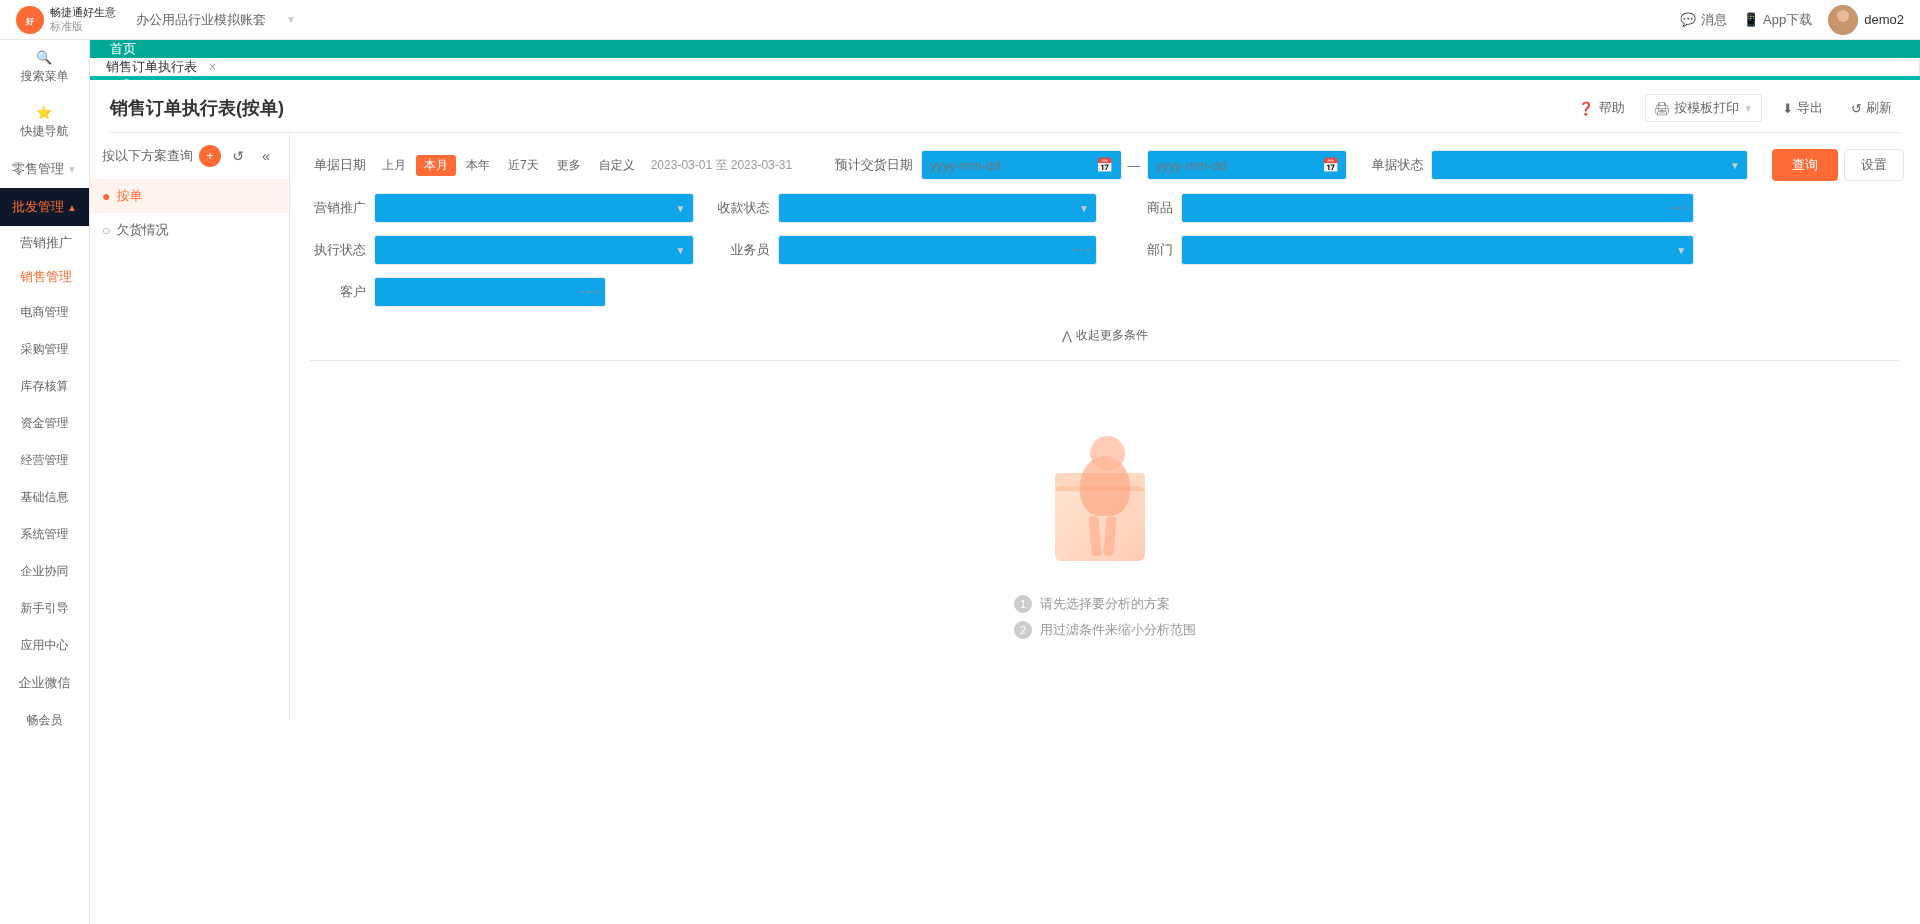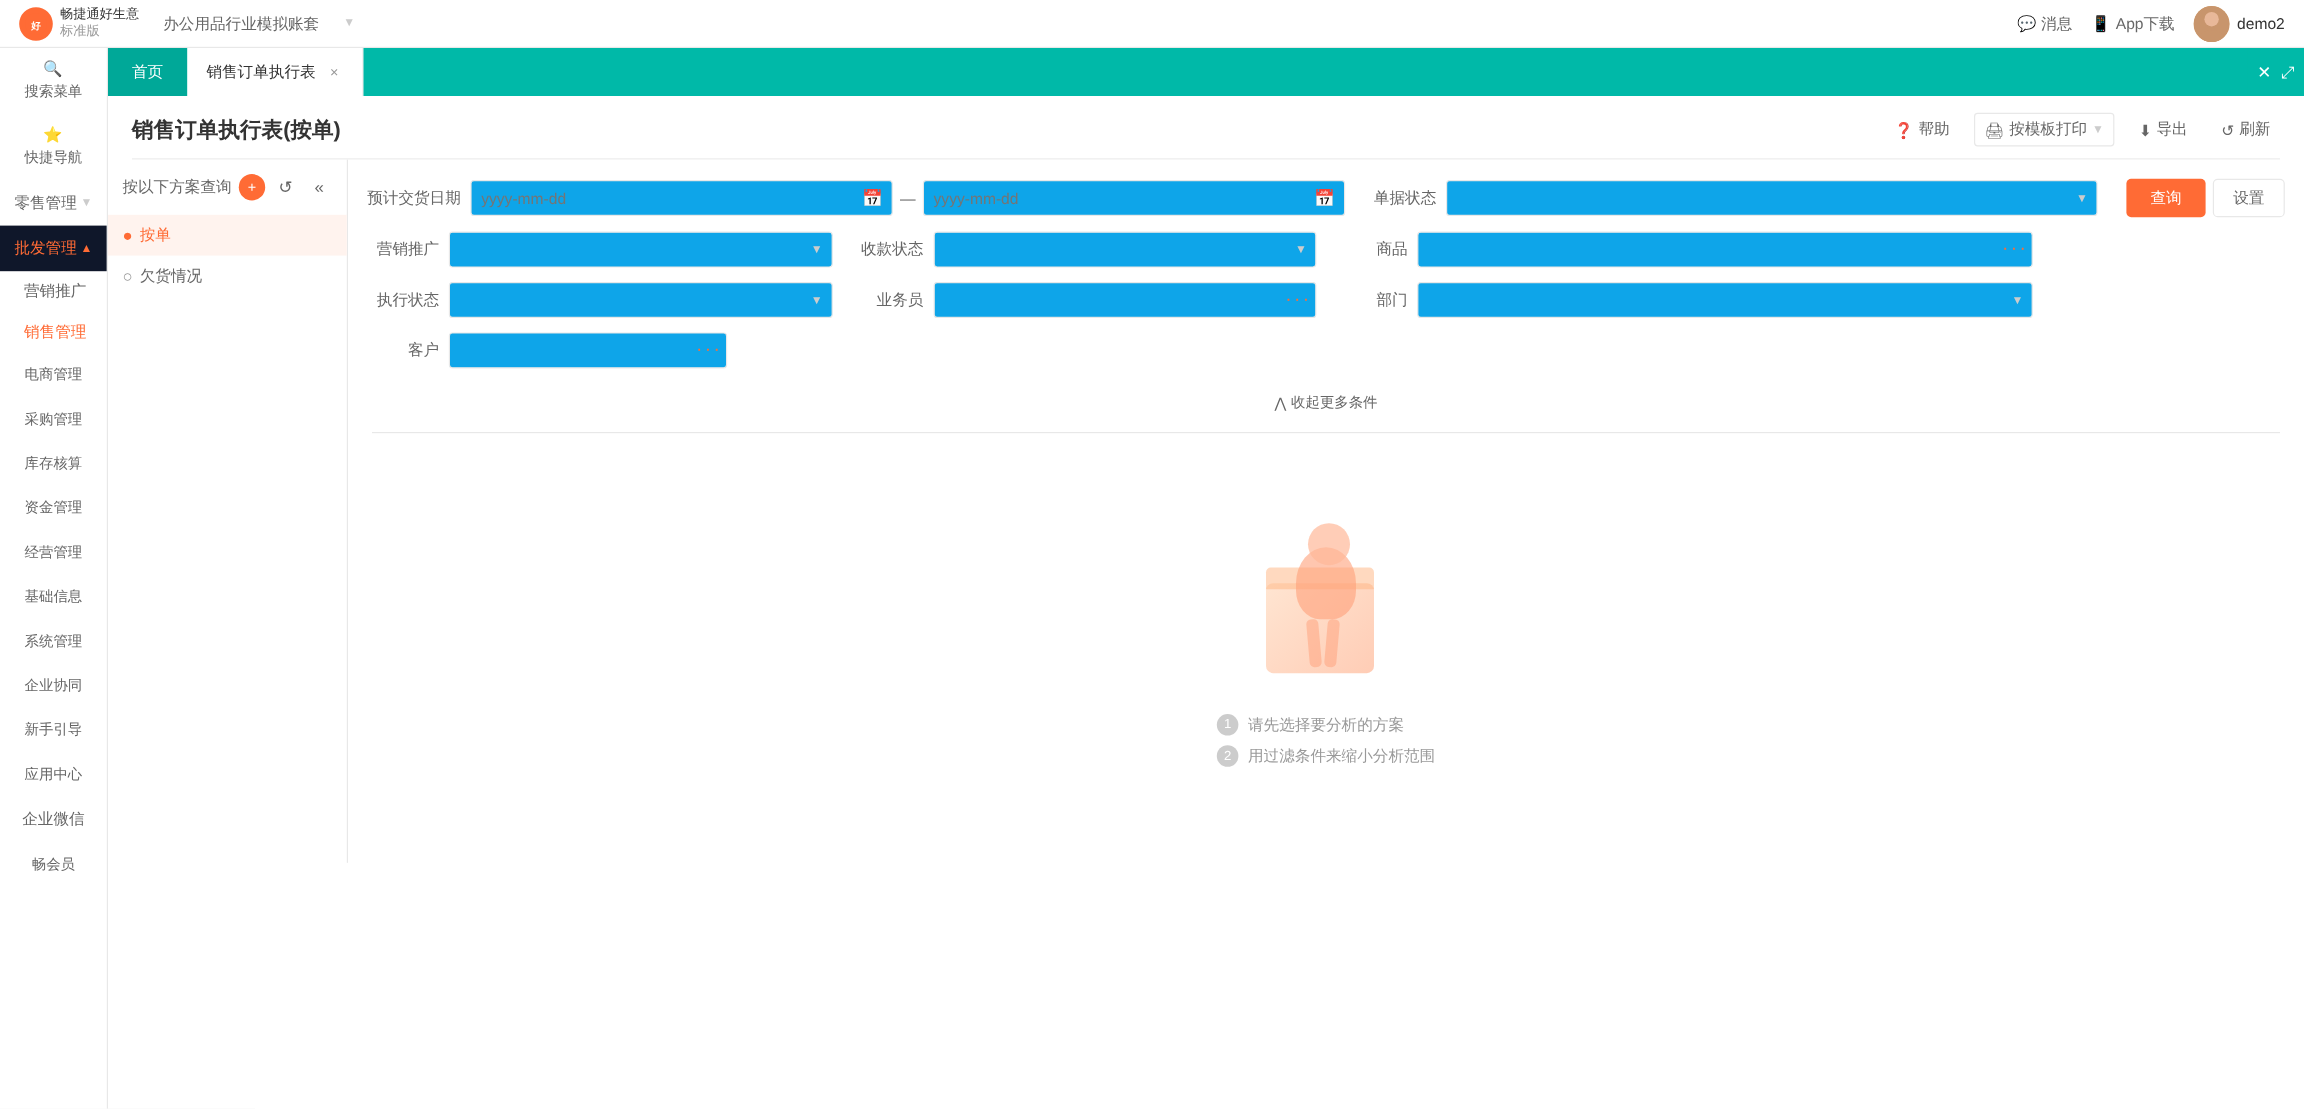--- a/index.html
+++ b/index.html
@@ -552,21 +552,21 @@
     <div class="sidebar-main-item">
       <span style="font-size:13px;">企业微信</span>
     </div>
     <div class="sidebar-main-item">
       <span style="font-size:12px;">畅会员</span>
     </div>
   </div>
 
   <div class="content-area">
 
-    <div style="background:#00b9a8; display:flex; align-items:stretch; height:40px;">
+    <div style="background:#00b9a8; display:flex; align-items:stretch; height:40px;flex-direction:column;">
       <div class="tab-home" style="background:#00a898; color:white; border:none;">
         <span>首页</span>
       </div>
       <div class="tab-active" style="background:#fff; border-top:none; height:40px; border-right:1px solid #e8e8e8;">
         <span>销售订单执行表</span>
         <span class="tab-close">×</span>
       </div>
       <div style="flex:1; background:#00b9a8;"></div>
       <div style="display:flex; align-items:center; padding:0 8px; background:#00b9a8; gap:8px;">
         <span style="color:white; cursor:pointer; font-size:14px;">✕</span>
@@ -627,20 +627,32 @@
             <span>欠货情况</span>
           </div>
         </div>
 
         <div style="flex:1; display:flex; flex-direction:column;">
 
           <div style="padding:16px 16px 8px 16px; background:#fff;">
 
             <div class="filter-row">
 
+              <div class="filter-group" style="flex:2;">
+                <span class="filter-group-label">单据日期</span>
+                <div class="date-tabs">
+                  <span class="date-tab">上月</span>
+                  <span class="date-tab active">本月</span>
+                  <span class="date-tab">本年</span>
+                  <span class="date-tab">近7天</span>
+                  <span class="date-tab">更多</span>
+                  <span class="date-tab">自定义</span>
+                </div>
+                <span class="date-range-text">2023-03-01 至 2023-03-31</span>
+              </div>
 
               <div class="filter-group" style="flex:2;">
                 <span class="filter-group-label">预计交货日期</span>
                 <div class="date-range">
                   <div class="date-input-wrapper">
                     <input class="filter-input" type="text" placeholder="yyyy-mm-dd" style="">
                     <span class="date-icon">📅</span>
                   </div>
                   <span class="date-separator">—</span>
                   <div class="date-input-wrapper">

